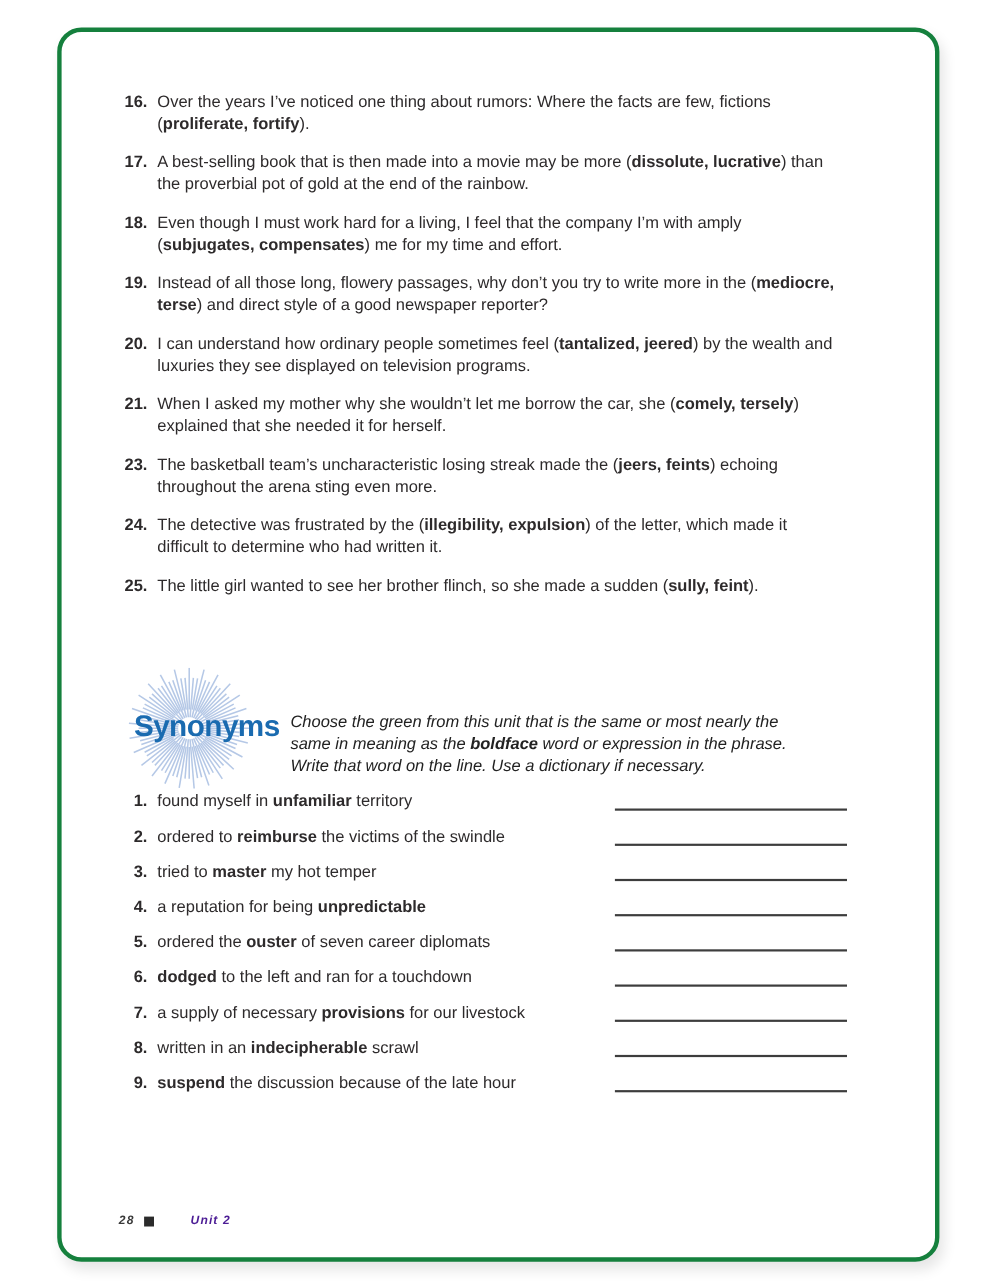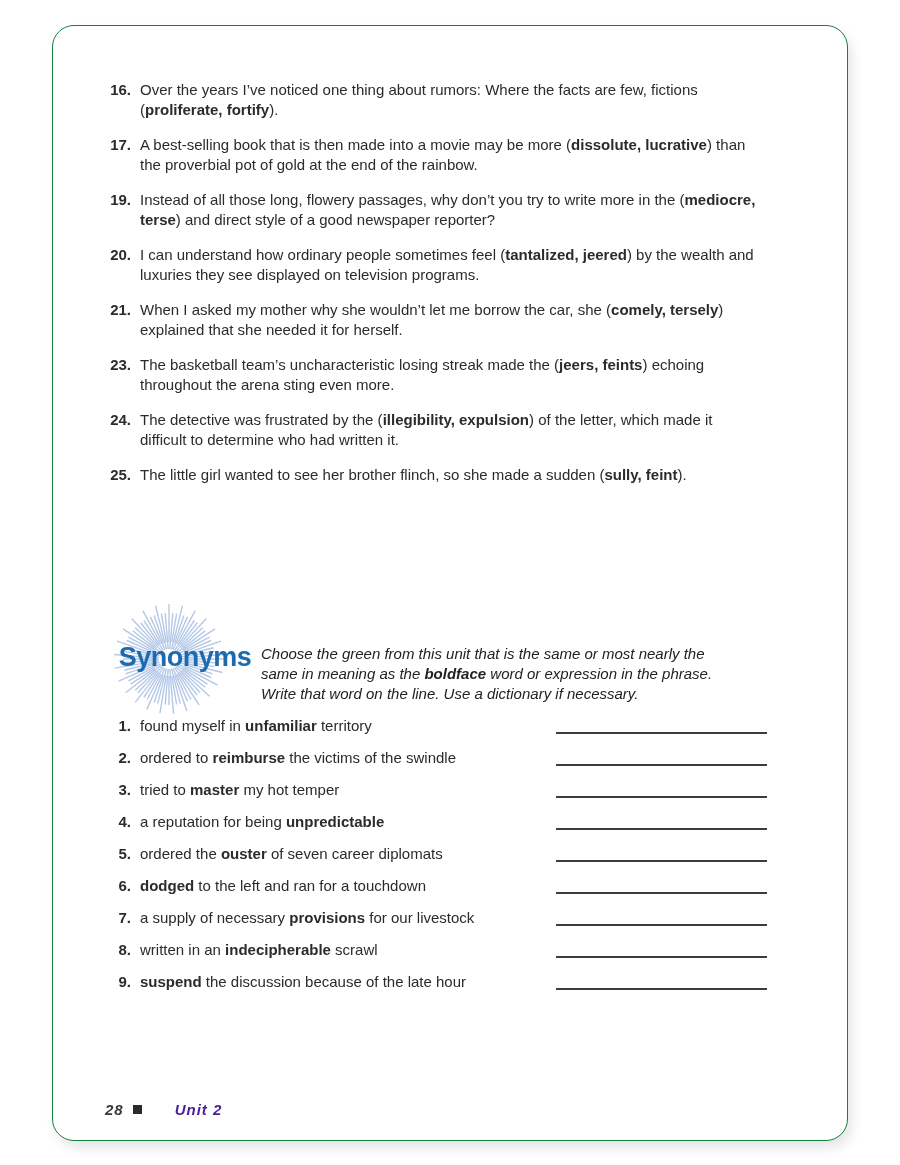--- a/index.html
+++ b/index.html
@@ -3,21 +3,21 @@
 <meta charset="utf-8">
 <style>
   html,body{margin:0;padding:0;}
   body{
     width:900px;height:1165px;position:relative;background:#ffffff;
     font-family:"Liberation Sans","DejaVu Sans",sans-serif;
     color:#2d2a2b;-webkit-font-smoothing:antialiased;
   }
   .page-card{
     position:absolute;left:52px;top:25px;width:794px;height:1114px;
-    background:#ffffff;border:1px solid #15803d;border-radius:22px;
+    background:#ffffff;border:4px solid #15803d;border-radius:22px;
     box-shadow:4px 7px 12px rgba(0,0,0,0.10);
   }
   
   .main-list{position:absolute;left:48px;top:54px;width:662px;}
   .item{display:flex;margin-bottom:15px;font-size:15px;line-height:20px;}
   .item .num{flex:0 0 30px;text-align:right;font-weight:700;padding-right:9px;}
   .item .txt{flex:1;margin:0;}
   b{font-weight:700;}
   
   .syn-logo-wrap{position:absolute;left:40px;top:578px;width:152px;height:112px;}
@@ -33,38 +33,42 @@
   
   .syn-list{position:absolute;left:50px;top:690px;width:664px;}
   .syn-row{display:flex;align-items:baseline;font-size:15px;line-height:20px;margin-bottom:12px;}
   .syn-row .num{flex:0 0 28px;text-align:right;font-weight:700;padding-right:9px;}
   .syn-row .txt{white-space:nowrap;margin:0;}
   .syn-row .answer-line{
     margin-left:auto;width:211px;height:14px;
     border-bottom:2px solid #3d3d3d;align-self:flex-end;margin-bottom:2px;
   }
   
-  .footer{position:absolute;left:52px;top:1075px;font-size:15px;display:flex;align-items:center;}
+  .footer{position:absolute;left:52px;top:1075px;font-size:11px;display:flex;align-items:center;}
   .footer .pagenum{font-style:italic;font-weight:700;color:#3a3a3a;letter-spacing:1px;}
   .footer .sq{width:9px;height:9px;background:#2b2b2b;margin:0 9px;display:inline-block;}
   .footer .unit{font-style:italic;font-weight:700;color:#4c1d95;letter-spacing:1px;margin-left:24px;}
 </style>
 </head>
 <body>
 
 <div class="page-card">
 
   <div class="main-list">
     <div class="item">
       <span class="num">16.</span>
       <p class="txt"><span>Over the years I’ve noticed one thing about rumors: Where the facts are few, fictions (</span><b>proliferate, fortify</b><span>).</span></p>
     </div>
     <div class="item">
       <span class="num">17.</span>
       <p class="txt"><span>A best-selling book that is then made into a movie may be more (</span><b>dissolute, lucrative</b><span>) than the proverbial pot of gold at the end of the rainbow.</span></p>
+    </div>
+    <div class="item">
+      <span class="num">18.</span>
+      <p class="txt"><span>Even though I must work hard for a living, I feel that the company I’m with amply (</span><b>subjugates, compensates</b><span>) me for my time and effort.</span></p>
     </div>
     <div class="item">
       <span class="num">19.</span>
       <p class="txt"><span>Instead of all those long, flowery passages, why don’t you try to write more in the (</span><b>mediocre, terse</b><span>) and direct style of a good newspaper reporter?</span></p>
     </div>
     <div class="item">
       <span class="num">20.</span>
       <p class="txt"><span>I can understand how ordinary people sometimes feel (</span><b>tantalized, jeered</b><span>) by the wealth and luxuries they see displayed on television programs.</span></p>
     </div>
     <div class="item">

